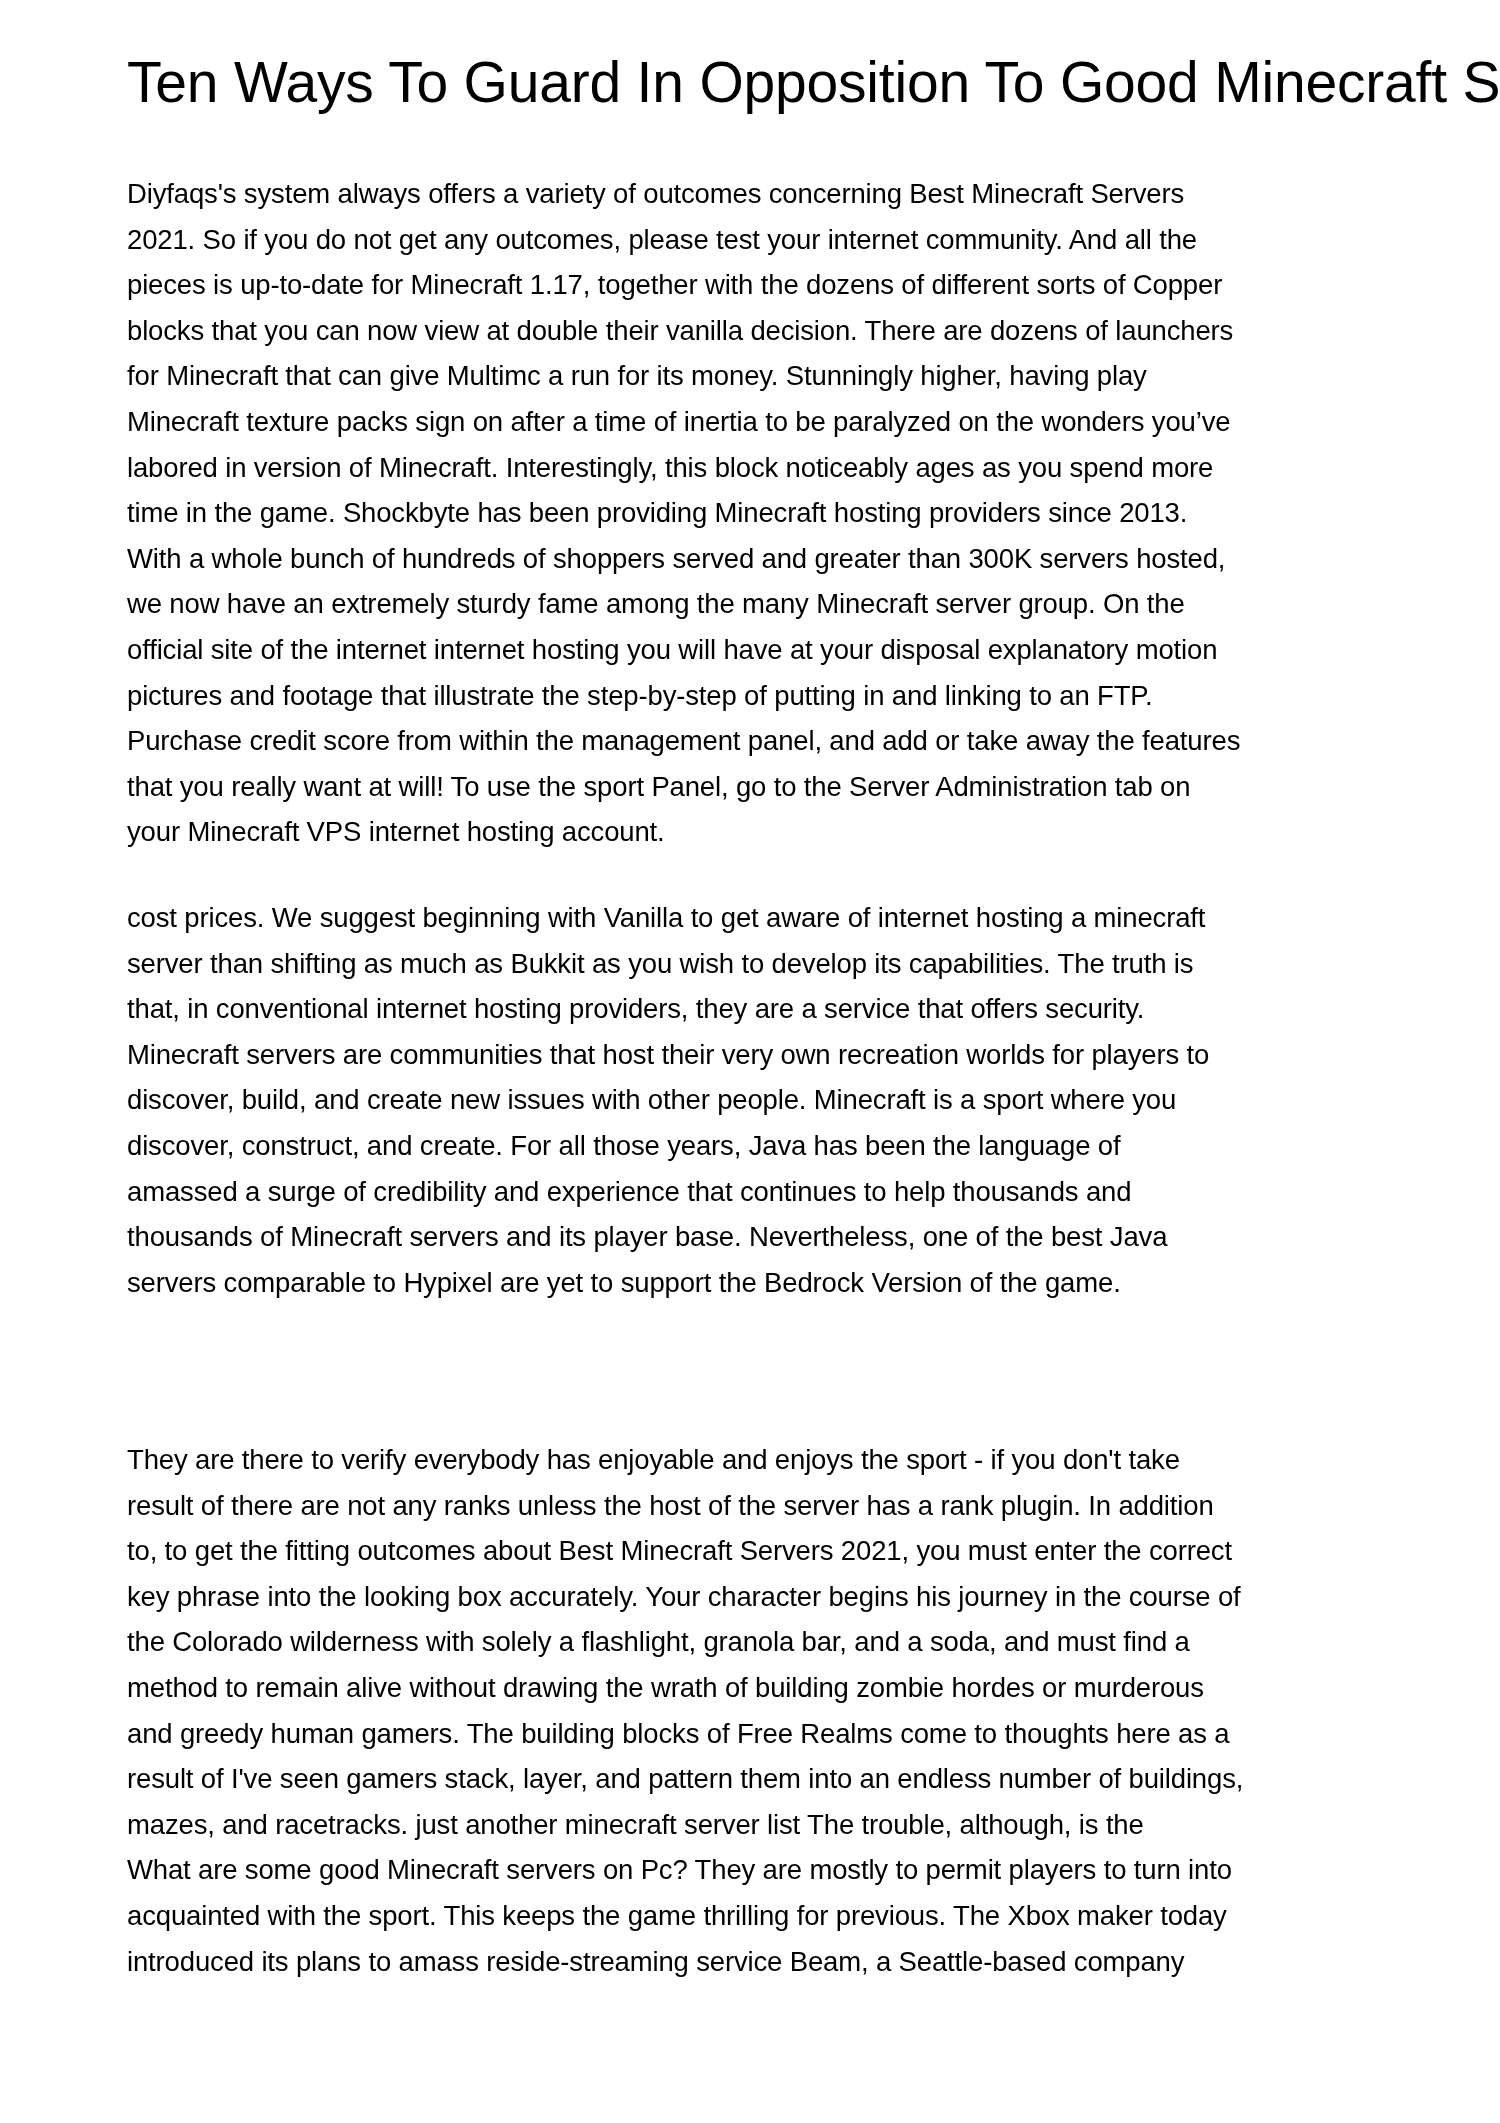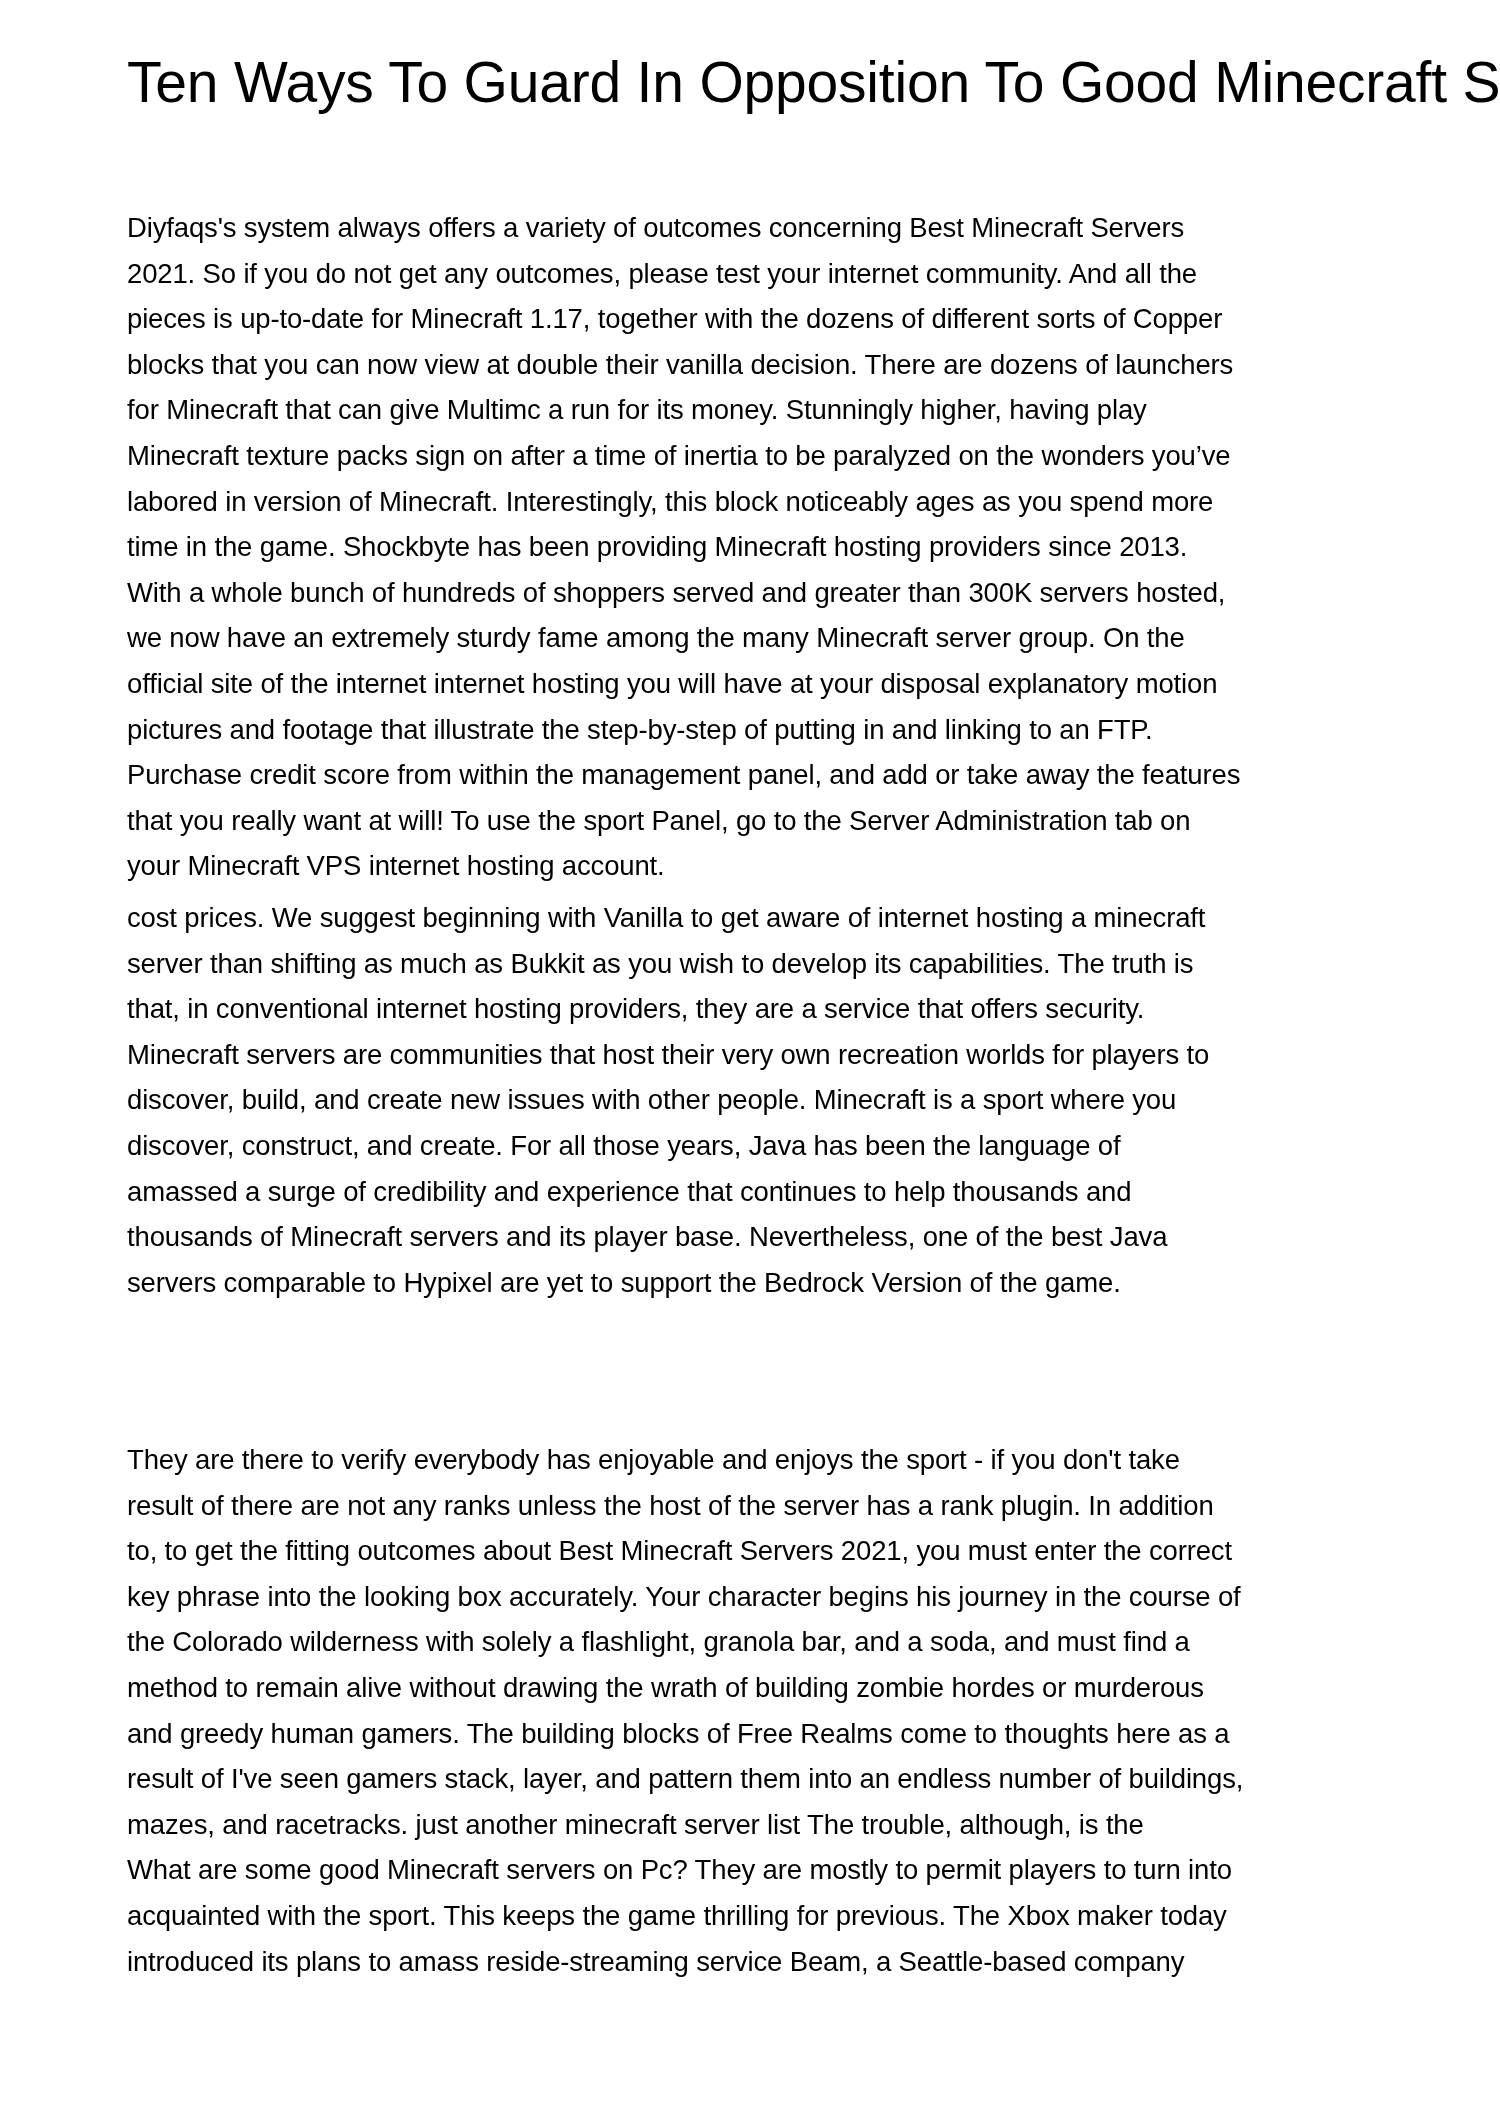--- a/index.html
+++ b/index.html
@@ -38,21 +38,21 @@
       margin: 0;
     }
     .line {
       display: block;
       font-size: 27.5px;
       line-height: 45.6px;
       height: 45.6px;
       white-space: nowrap;
       letter-spacing: -0.15px;
     }
-    #para-1 { top: 171px; margin-top: 34px; }
+    #para-1 { top: 171px; }
     #para-2 { top: 895px; }
     #para-3 { top: 1437px; }
   </style>
 </head>
 <body>
 
 <div class="page">
   <h1 class="title">Ten Ways To Guard In Opposition To Good Minecraft Servers</h1>
 
   <p class="para" id="para-1">

